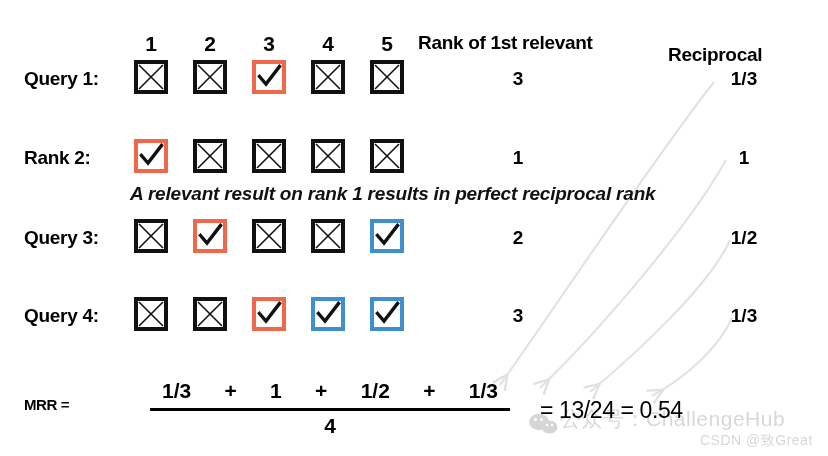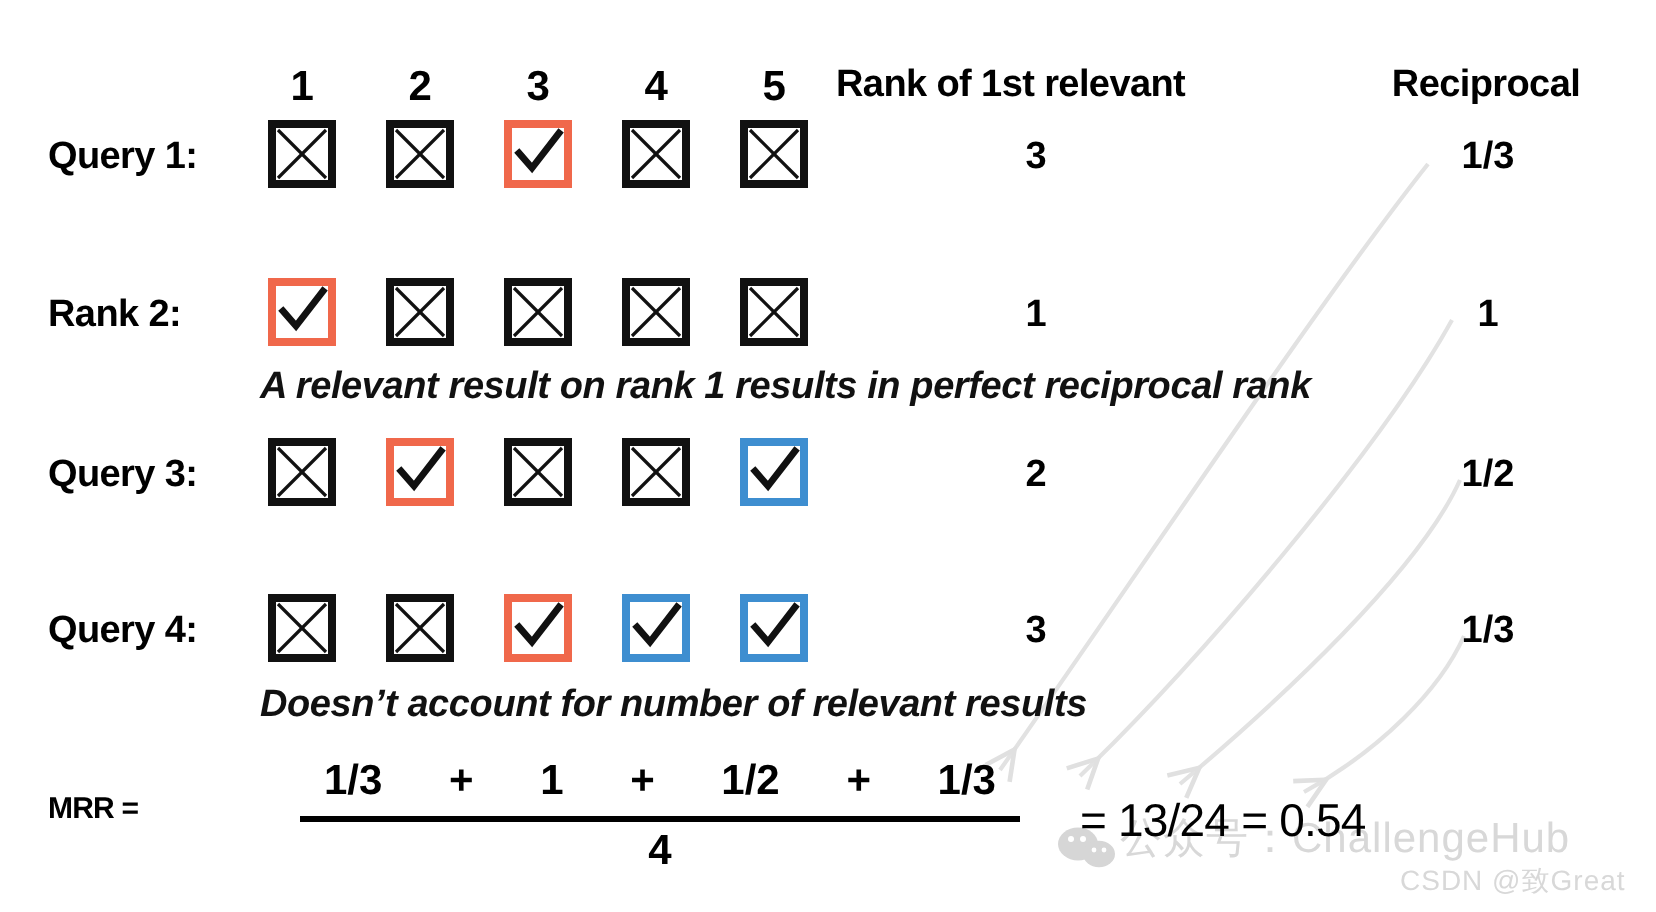--- a/index.html
+++ b/index.html
@@ -41,23 +41,22 @@
     top: 31px;
     width: 200px;
     font-size: 19px;
     font-weight: bold;
     line-height: 24px;
     letter-spacing: -0.3px;
   }
   .head-recip {
     position: absolute;
     left: 668px;
-    top: 31px;
+    top: 43px;
     width: 150px;
-    text-align: center;
     font-size: 19px;
     font-weight: bold;
     line-height: 24px;
     letter-spacing: -0.3px;
   }
 
   
   .qlabel {
     position: absolute;
     left: 24px;
@@ -234,21 +233,20 @@
   <div class="recip-val" style="top:147px">1</div>
   <div class="note" style="top:182px">A relevant result on rank 1 results in perfect reciprocal rank</div>
 
   <div class="qlabel" style="top:227px">Query 3:</div>
   <div class="rank-val" style="top:227px">2</div>
   <div class="recip-val" style="top:227px">1/2</div>
 
   <div class="qlabel" style="top:305px">Query 4:</div>
   <div class="rank-val" style="top:305px">3</div>
   <div class="recip-val" style="top:305px">1/3</div>
-  <div class="note" style="top:341px">Doesn’t account for number of relevant results</div>
 
   <div id="boxes">
       <div class="rbox" style="top: 60px; left: 134px;">
         <svg viewBox="0 0 26 26">
           <line x1="1" y1="1" x2="25" y2="25" stroke="#111" stroke-width="1.6"></line>
           <line x1="25" y1="1" x2="1" y2="25" stroke="#111" stroke-width="1.6"></line>
         </svg>
       </div>
       <div class="rbox" style="top: 60px; left: 193px;">
         <svg viewBox="0 0 26 26">

